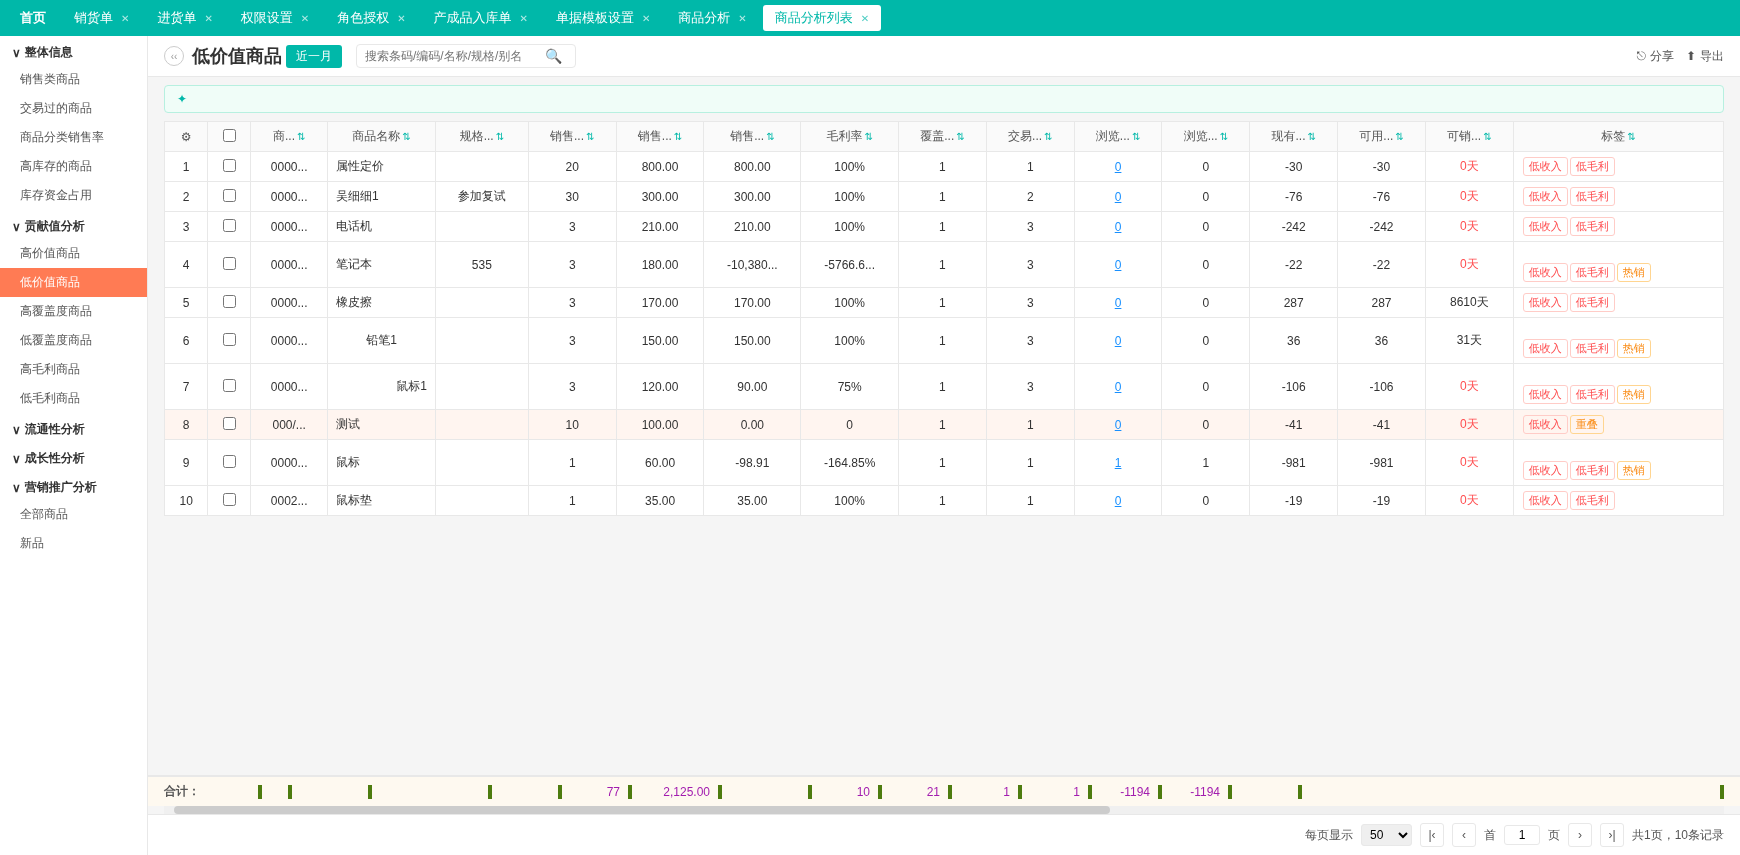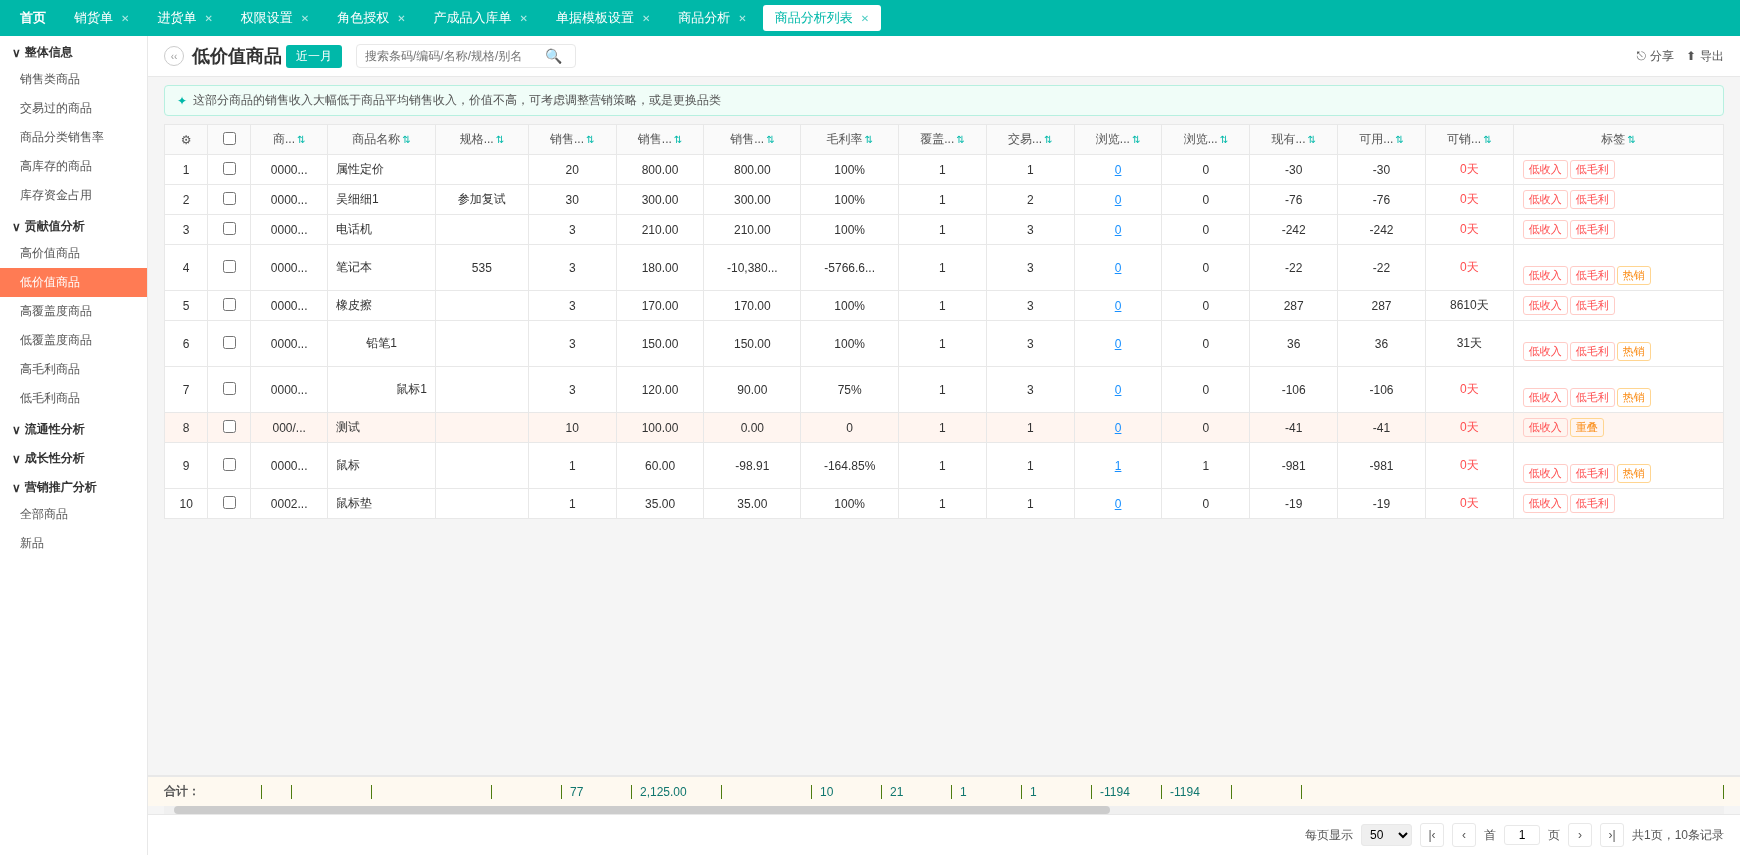--- a/index.html
+++ b/index.html
@@ -53,21 +53,21 @@
     .tag-overlap { color: #fa8c16; border: 1px solid #ffd591; }
     .zero-link { color: #1890ff; text-decoration: underline; cursor: pointer; }
     .days-text { color: #ff4d4f; font-size: 12px; }
     .days-normal { color: #333; }
     .gear-icon { cursor: pointer; color: #555; }
 
     
     .table-footer { background: #fef9f0; border-top: 2px solid #e8e8e8; padding: 6px 16px; display: flex; align-items: center; }
     .footer-label { color: #555; font-weight: bold; margin-right: 8px; width: 50px; }
     .footer-cells { display: flex; flex: 1; }
-    .footer-cell { text-align: left; padding: 0 8px; color: #0f766e; font-size: 12px; border-right: 1px solid #4d7c0f; }
+    .footer-cell { text-align: right; padding: 0 8px; color: #a21caf; font-size: 12px; border-right: 4px solid #4d7c0f; }
 
     
     .pagination-bar { background: white; border-top: 1px solid #e8e8e8; padding: 8px 16px; display: flex; align-items: center; justify-content: flex-end; gap: 8px; font-size: 12px; color: #555; }
     .page-size-select { border: 1px solid #e8e8e8; border-radius: 3px; padding: 2px 4px; font-size: 12px; }
     .page-nav-btn { width: 24px; height: 24px; border: 1px solid #e8e8e8; border-radius: 3px; display: flex; align-items: center; justify-content: center; cursor: pointer; background: white; }
     .page-input { width: 36px; border: 1px solid #e8e8e8; border-radius: 3px; padding: 2px 4px; text-align: center; font-size: 12px; }
 
     
     ::-webkit-scrollbar { width: 6px; height: 6px; }
     ::-webkit-scrollbar-track { background: #f1f1f1; }
@@ -183,21 +183,20 @@
         </div>
         <div class="action-btn">
           <span>⬆</span>
           <span>导出</span>
         </div>
       </div>
     </div>
 
     <div class="notice-bar">
       <span class="notice-icon">✦</span>
-      <span>这部分商品的销售收入大幅低于商品平均销售收入，价值不高，可考虑调整营销策略，或是更换品类</span>
     </div>
 
     <div class="table-container">
       <table>
         <thead>
           <tr>
             <th><span class="gear-icon">⚙</span></th>
             <th><input type="checkbox" style=""></th>
             <th>商...<span class="sort-arrows">⇅</span></th>
             <th>商品名称<span class="sort-arrows">⇅</span></th>

